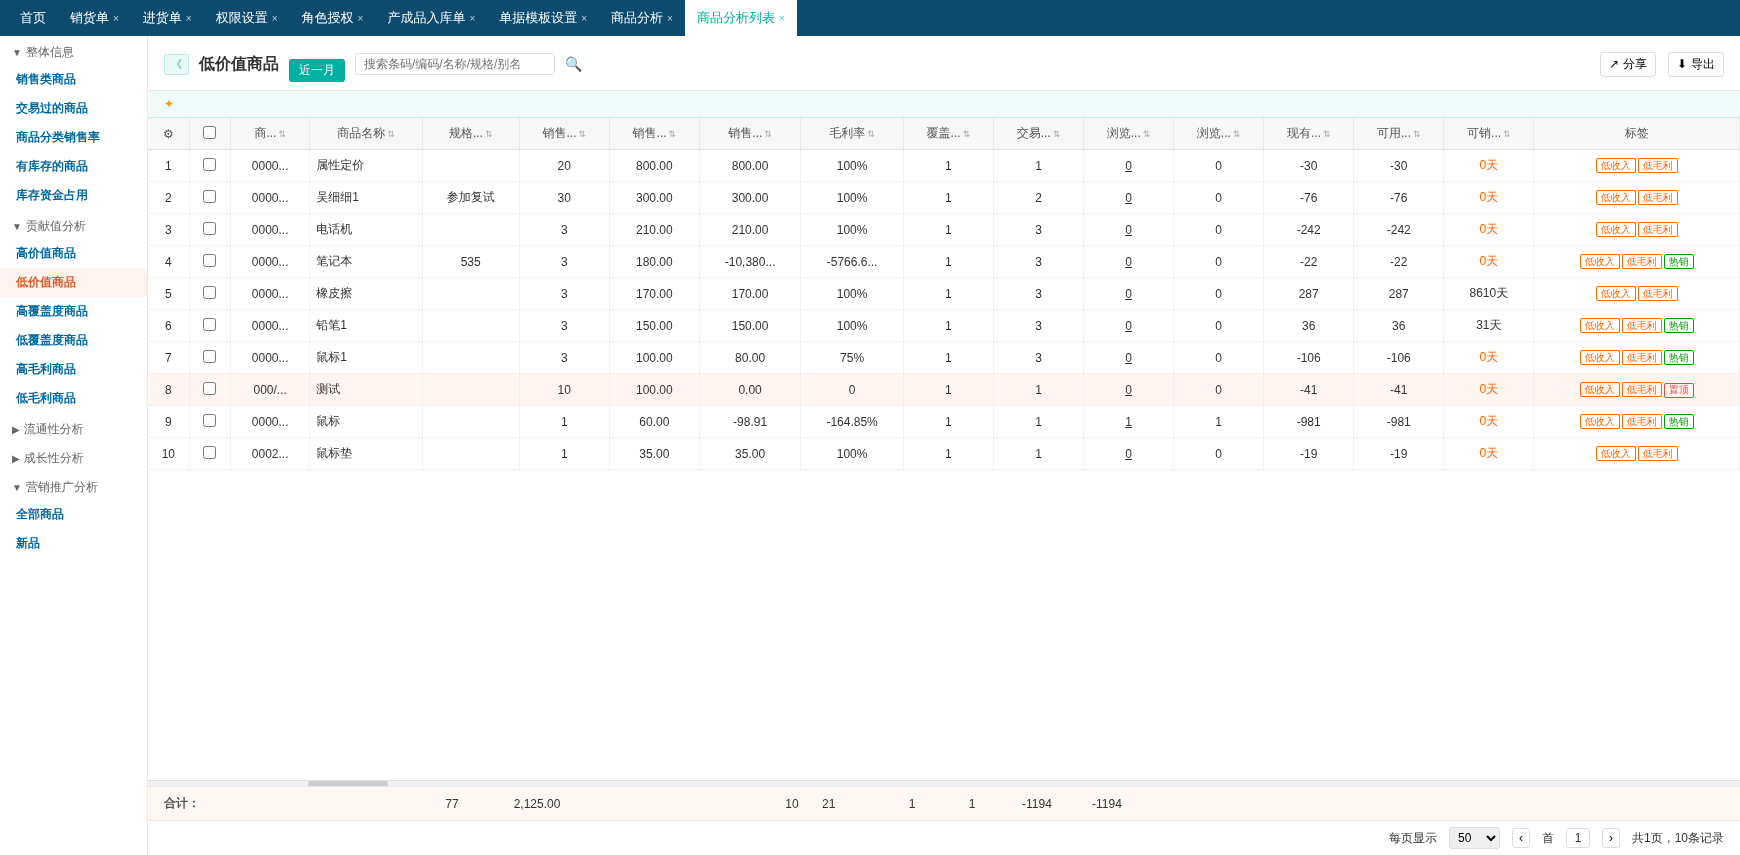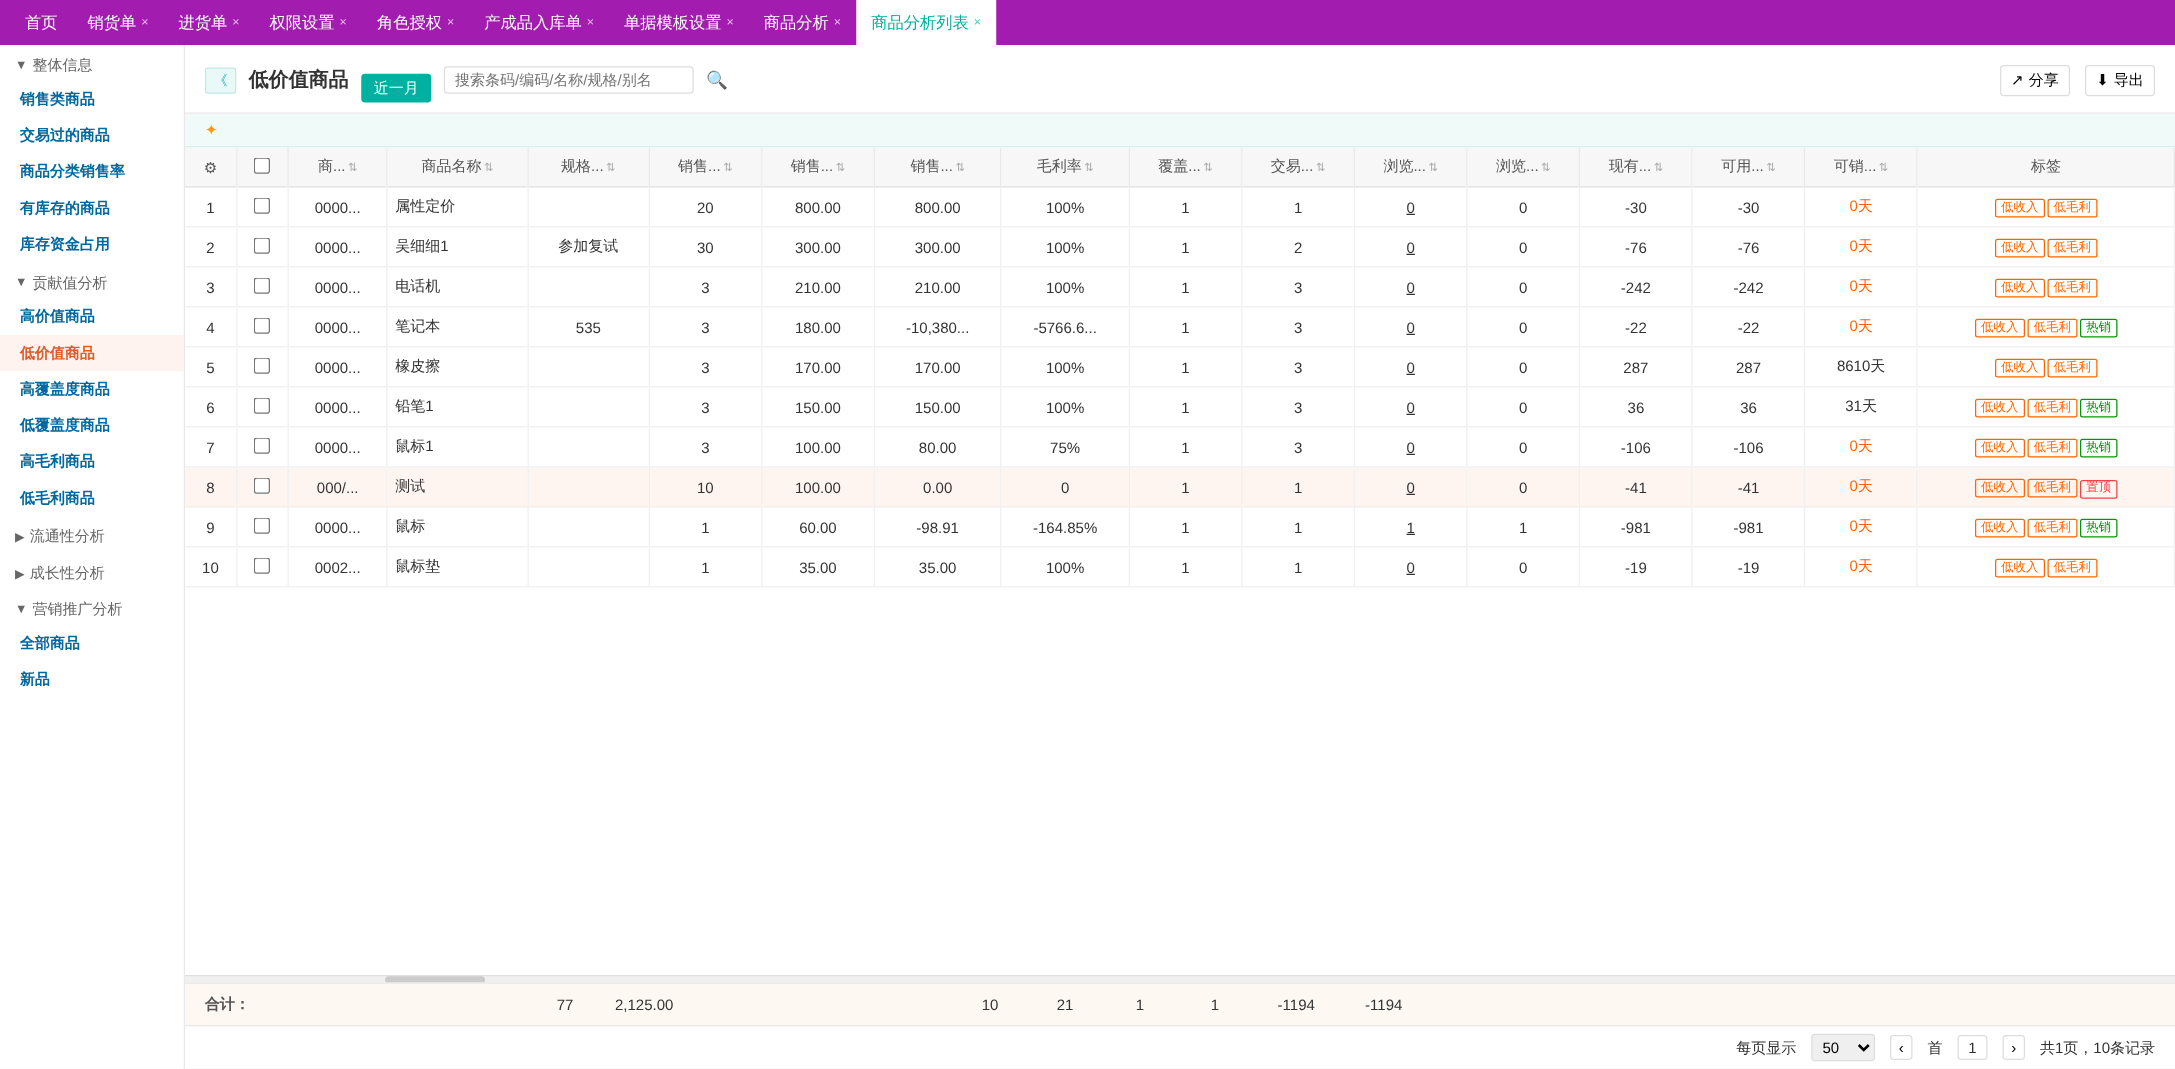--- a/index.html
+++ b/index.html
@@ -1,20 +1,20 @@
 <!DOCTYPE html>
 <html><head>
   <meta charset="utf-8">
   <style>
     * { box-sizing: border-box; margin: 0; padding: 0; }
     body { font-family: 'Microsoft YaHei', Arial, sans-serif; font-size: 12px; background: #f5f5f5; color: #333; }
 
     
     .top-nav {
-      background: #a21caf;
+      background: #0c4a6e;
       display: flex;
       align-items: center;
       height: 36px;
       padding: 0 8px;
       gap: 0;
     }
     .top-nav .nav-item {
       color: #fff;
       padding: 0 12px;
       height: 36px;
@@ -586,24 +586,24 @@
 
     <div class="scrollbar-track">
       <div class="scrollbar-thumb"></div>
     </div>
 
     <div class="table-footer">
       <span class="footer-label">合计：</span>
       <div style="display:flex; gap:0; flex:1; font-size:12px;">
         <span style="min-width:200px; display:inline-block;"></span>
         <span style="min-width:80px; text-align:center;">77</span>
-        <span style="min-width:90px; ">2,125.00</span>
+        <span style="min-width:90px; text-align:center;">2,125.00</span>
         <span style="min-width:180px; display:inline-block;"></span>
         <span style="min-width:60px; text-align:center;">10</span>
-        <span style="min-width:60px; text-align:center;">21</span>
+        <span style="min-width:60px; ">21</span>
         <span style="min-width:60px; text-align:center;">1</span>
         <span style="min-width:60px; text-align:center;">1</span>
         <span style="min-width:70px; text-align:center;">-1194</span>
         <span style="min-width:70px; text-align:center;">-1194</span>
       </div>
     </div>
 
     <div class="pagination-bar">
       <span>每页显示</span>
       <select class="page-size-select">

